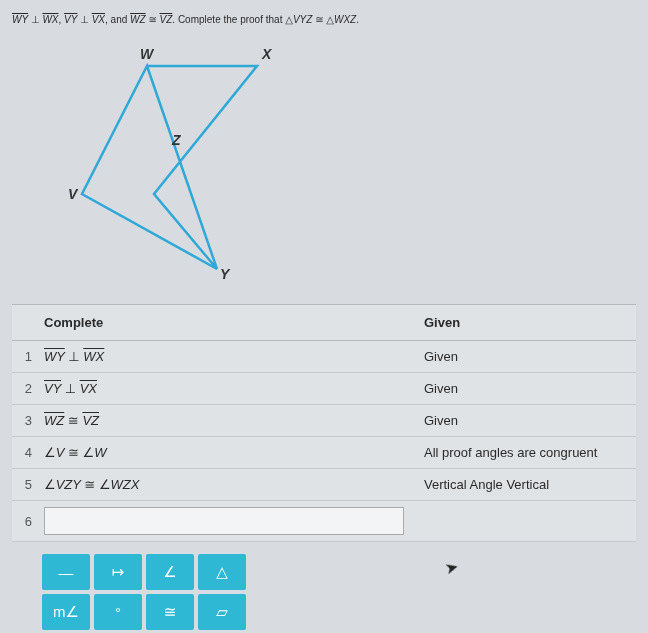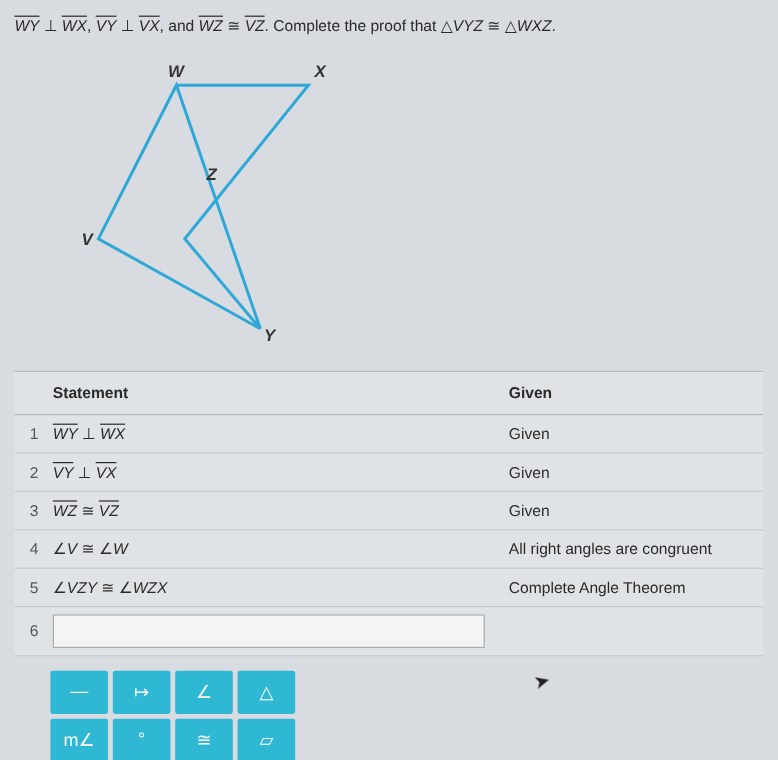--- a/index.html
+++ b/index.html
@@ -6,21 +6,21 @@
     body {
       margin: 0;
       padding: 12px;
       font-family: Verdana, Geneva, sans-serif;
       font-size: 13px;
       background: #d8dce0;
       color: #2a2a2a;
       width: 648px;
     }
     .problem-text {
-      font-size: 13px;
+      font-size: 10px;
       margin-bottom: 17px;
       line-height: 1.5;
     }
     .seg { text-decoration: overline; font-style: italic; }
     .tri::before { content: "△"; }
     .cong::before { content: "≅"; font-style: normal; }
     .perp::before { content: "⊥"; font-style: normal; }
     .angle::before { content: "∠"; font-style: normal; }
     .figure-area {
       width: 260px;
@@ -116,21 +116,21 @@
   <span class="pt-label" style="left:200px;top:2px;">X</span>
   <span class="pt-label" style="left:110px;top:88px;">Z</span>
   <span class="pt-label" style="left:6px;top:142px;">V</span>
   <span class="pt-label" style="left:158px;top:222px;">Y</span>
 </div>
 
 <table class="proof-table">
   <thead>
     <tr>
       <th class="num"></th>
-      <th>Statement</th>
+      <th>Complete</th>
       <th>Given</th>
     </tr>
   </thead>
   <tbody>
     <tr>
       <td class="num">1</td>
       <td class="stmt">
         <span class="seg">WY</span> <span class="perp"></span> <span class="seg">WX</span>
       </td>
       <td class="reason">Given</td>
@@ -147,28 +147,28 @@
       <td class="stmt">
         <span class="seg">WZ</span> <span class="cong"></span> <span class="seg">VZ</span>
       </td>
       <td class="reason">Given</td>
     </tr>
     <tr>
       <td class="num">4</td>
       <td class="stmt">
         <span class="angle"></span><i>V</i> <span class="cong"></span> <span class="angle"></span><i>W</i>
       </td>
-      <td class="reason">All right angles are congruent</td>
+      <td class="reason">All proof angles are congruent</td>
     </tr>
     <tr>
       <td class="num">5</td>
       <td class="stmt">
         <span class="angle"></span><i>VZY</i> <span class="cong"></span> <span class="angle"></span><i>WZX</i>
       </td>
-      <td class="reason">Complete Angle Theorem</td>
+      <td class="reason">Vertical Angle Vertical</td>
     </tr>
     <tr class="input-row">
       <td class="num">6</td>
       <td class="stmt"><input class="stmt-input" type="text" style=""></td>
       <td class="reason"></td>
     </tr>
   </tbody>
 </table>
 
 <div class="keypad">

